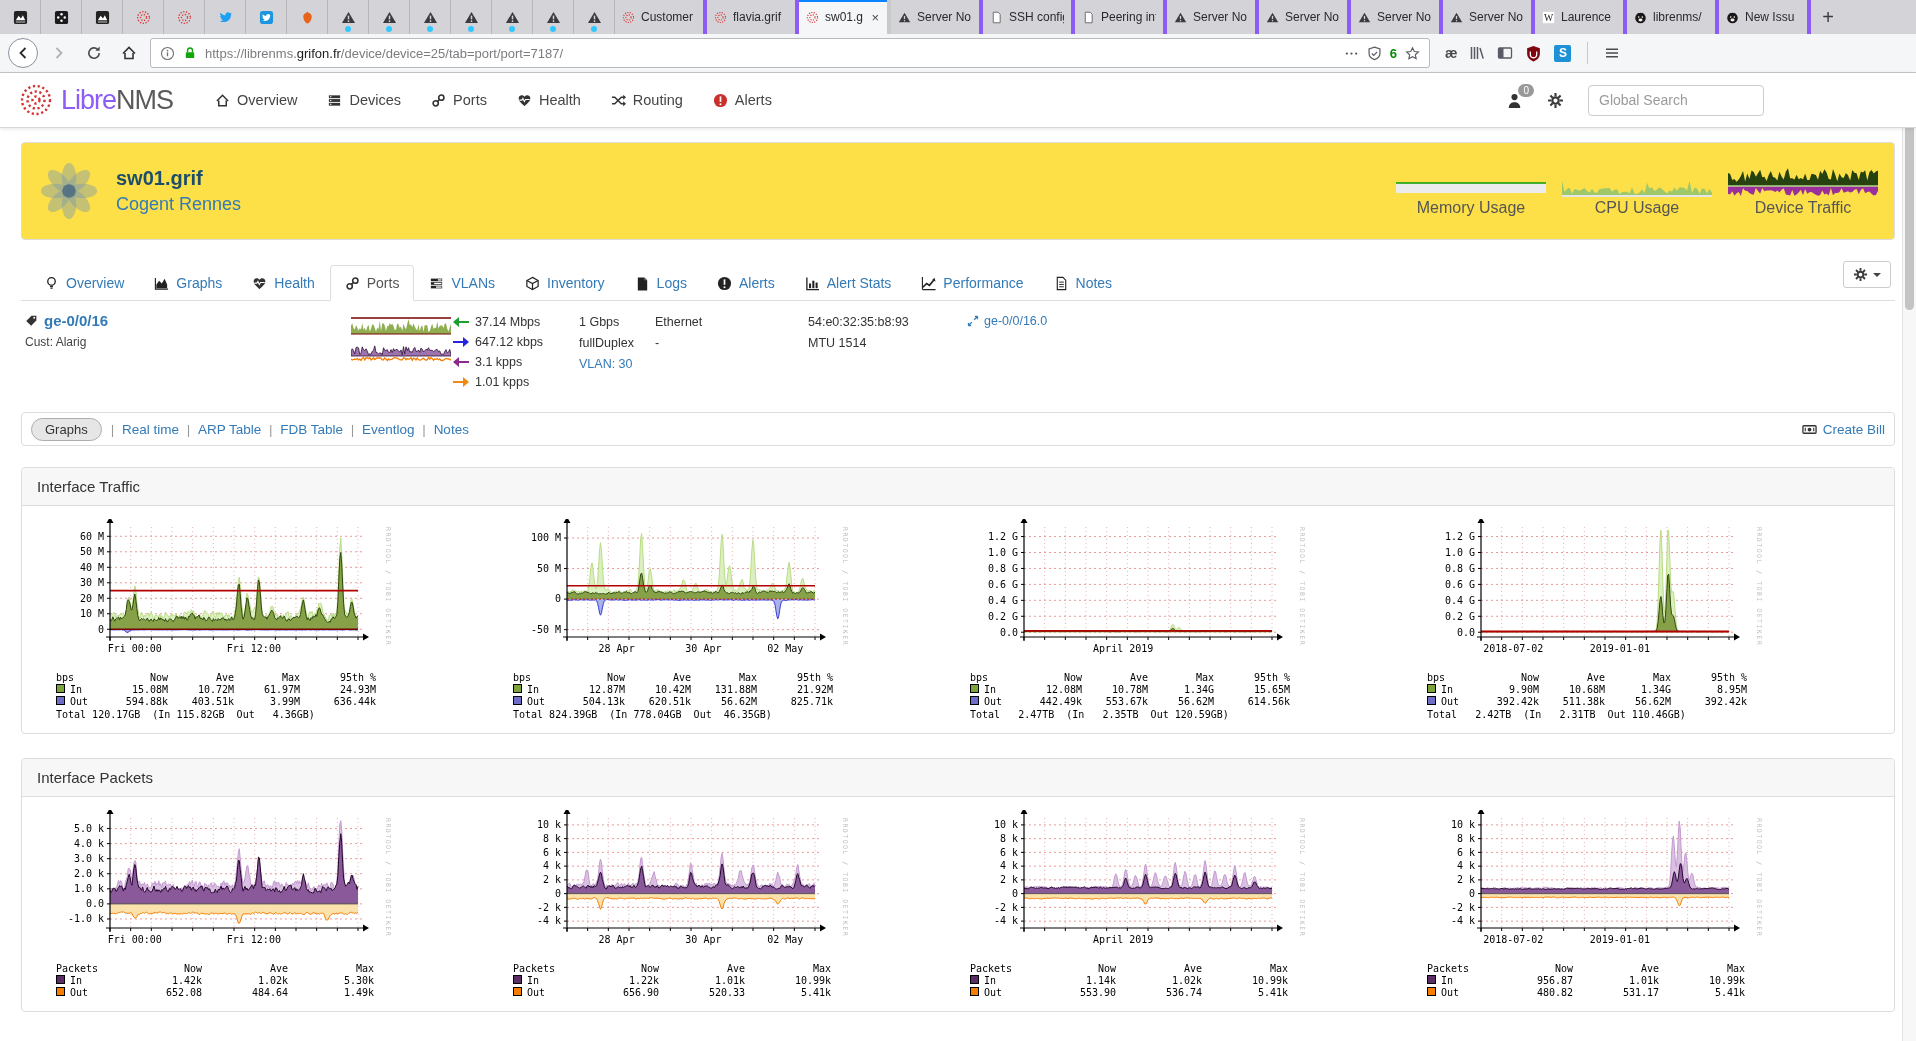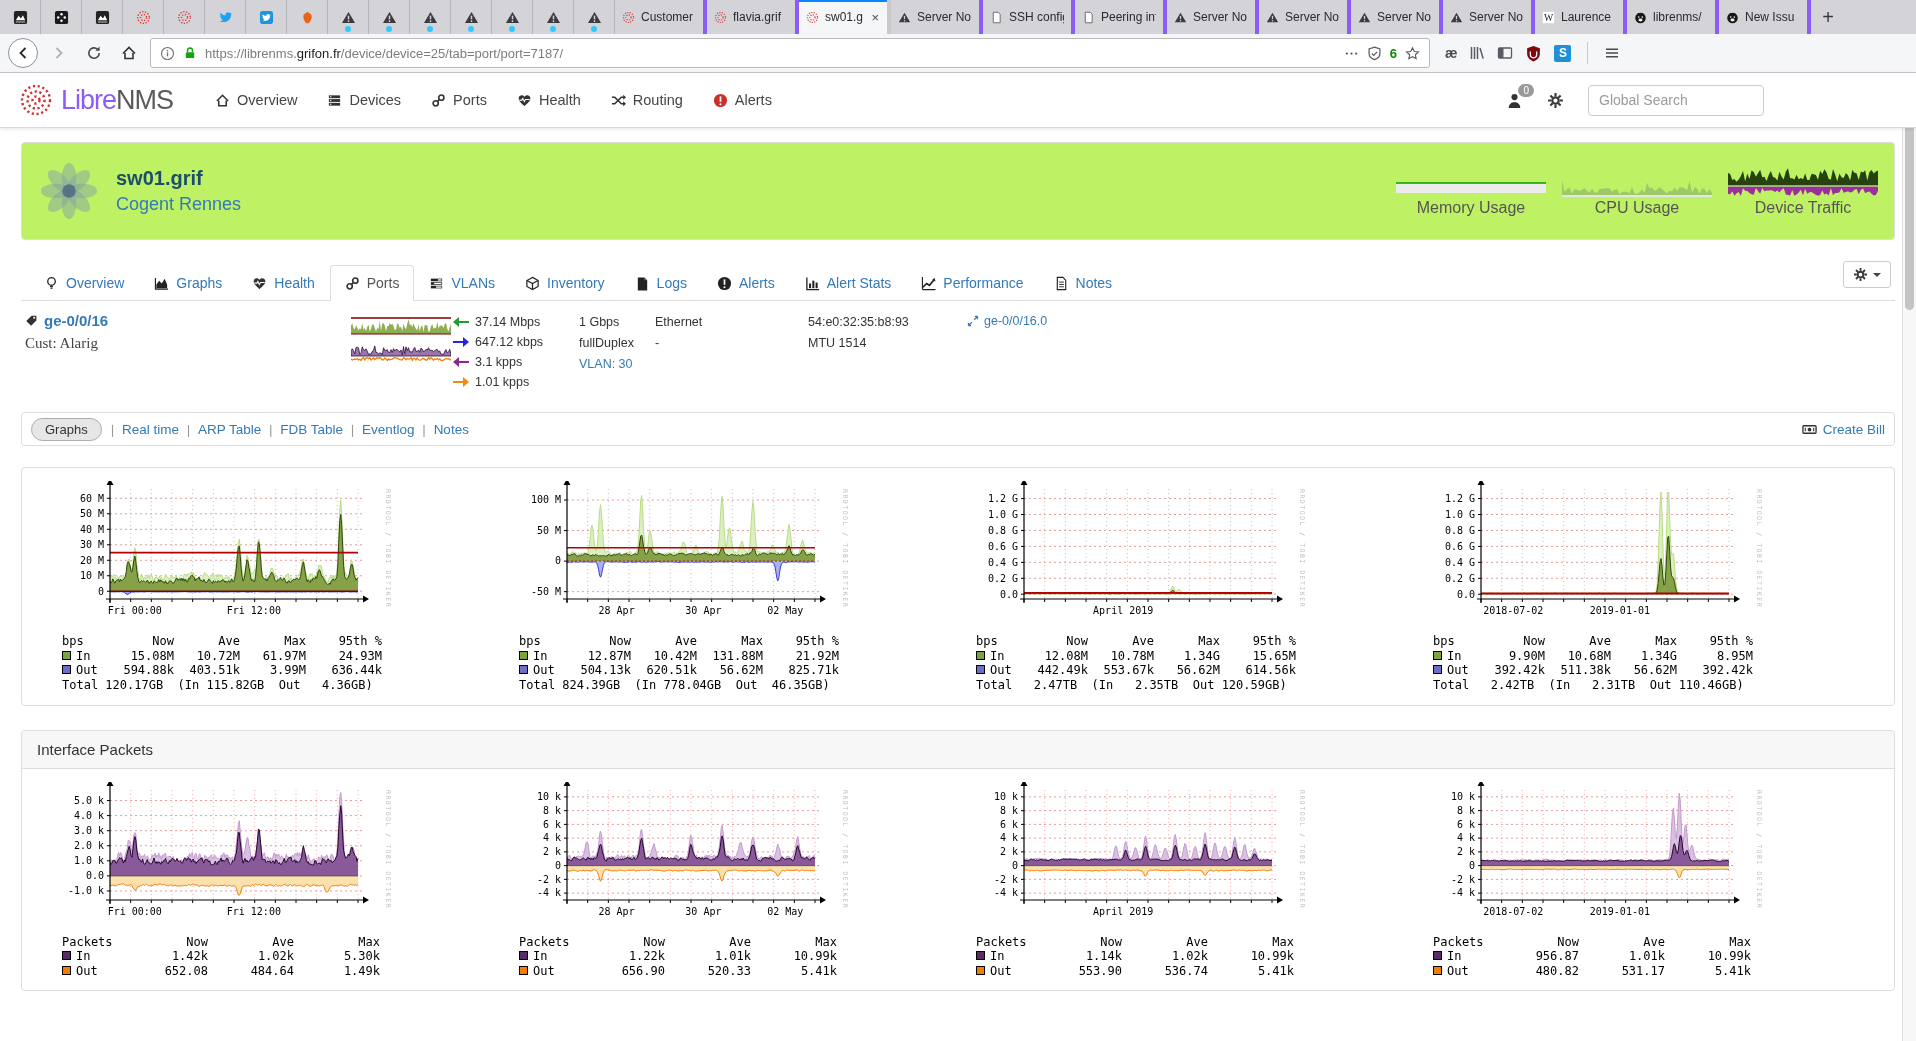--- a/index.html
+++ b/index.html
@@ -53,21 +53,21 @@
   .userwrap { position:relative; }
   .badge0 { position:absolute; top:-8px; right:-11px; background:#999; color:#fff;
     font-size:10px; border-radius:8px; padding:1px 5px; }
   .gsearch { width:176px; height:31px; border:1px solid #ccc; border-radius:4px;
     font-size:14px; padding:0 10px; color:#333; font-family:"Liberation Sans",sans-serif; }
   .gsearch::placeholder { color:#9b9b9b; }
 
   
   .content { padding:0 21px; }
   .device-card { margin-top:14px; border:1px solid #ddd; border-radius:4px;
-    padding:12px 16px; height:98px; display:flex; align-items:center; background:#bef264; }
+    padding:12px 16px; height:98px; display:flex; align-items:center; background:#fde047; }
   .dev-meta { margin-left:16px; }
   .dev-name { font-size:20px; font-weight:bold; color:#1c4e6b; }
   .dev-loc { font-size:18px; color:#337ab7; margin-top:4px; }
   .minigraphs { margin-left:auto; display:flex; gap:16px; }
   .mini { text-align:center; }
   .mini .cap { font-size:16px; color:#555; margin-top:2px; }
 
   .tabsrow { margin-top:25px; position:relative; border-bottom:1px solid #ddd;
     display:flex; align-items:flex-end; padding-left:8px; }
   .dtab { display:flex; align-items:center; gap:7px; padding:9px 14px; font-size:14px;
@@ -75,21 +75,21 @@
   .dtab.active { background:#fff; border:1px solid #ddd; border-bottom-color:#fff;
     border-radius:4px 4px 0 0; color:#555; }
   .tabs-gear { position:absolute; right:4px; top:-4px; border:1px solid #ccc; background:#fff;
     border-radius:3px; padding:5px 9px; display:flex; align-items:center; gap:5px; }
   .caret { width:0; height:0; border-left:4px solid transparent; border-right:4px solid transparent;
     border-top:4px solid #444; }
 
   .portrow { display:flex; padding:11px 0 10px 0; font-size:13px; align-items:flex-start; }
   .port-name-col { width:330px; padding-left:4px; }
   .port-name { color:#337ab7; font-weight:bold; font-size:15px; display:flex; align-items:center; gap:6px; }
-  .port-cust { font-size:15px; color:#444; margin-top:6px;font-family:Liberation Serif, serif; }
+  .port-cust { font-size:12px; color:#444; margin-top:6px; }
   .port-spark { width:102px; display:flex; flex-direction:column; gap:3px; }
   .port-rates { width:118px; font-size:12.5px; }
   .port-rates .rr { display:flex; align-items:center; gap:6px; height:20px; }
   .pcol { font-size:12.5px; line-height:21px; }
   .c-speed { width:76px; margin-left:8px; }
   .c-media { width:153px; }
   .c-mac { width:159px; }
   .bluelink { color:#337ab7; cursor:pointer; }
   .port-link { display:flex; align-items:center; gap:5px; color:#337ab7; font-size:12.5px; margin-top:2px; }
 
@@ -99,22 +99,22 @@
     padding:3px 13px; color:#333; font-size:13px; }
   .subnav .links { margin-left:9px; color:#999; }
   .subnav .links a { color:#337ab7; text-decoration:none; margin:0 4px; cursor:pointer; }
   .createbill { margin-left:auto; display:flex; align-items:center; gap:6px; color:#337ab7; }
 
   .panel { border:1px solid #ddd; border-radius:4px; margin-bottom:24px; background:#fff; }
   .panel-heading { padding:10px 15px; background:#f7f7f7; border-bottom:1px solid #ddd;
     font-size:15px; color:#333; border-radius:4px 4px 0 0; }
   .panel-body { padding:13px 10px 12px 30px; display:flex; }
   .graph-block { width:345px; margin-right:112px; }
-  .legend { font-family:"DejaVu Sans Mono", monospace; font-size:12px; color:#000;
-    line-height:1.22; margin-top:1px; margin-left:10px; }
+  .legend { font-family:"DejaVu Sans Mono", monospace; font-size:10px; color:#000;
+    line-height:1.22; margin-top:1px; margin-left:4px; }
   .lrow { display:flex; }
   .lname4 { width:46px; } .lval4 { width:66px; text-align:right; } .lval4.last { width:76px; }
   .lname3 { width:60px; } .lval3 { width:86px; text-align:right; }
   .sw { display:inline-block; width:9px; height:9px; border:1px solid #000; margin-right:5px; }
   .ltotal { white-space:pre; }
 
   .scrollbar { position:fixed; right:0; top:73px; bottom:0; width:14px; background:#f7f7f7;
     border-left:1px solid #e2e2e2; }
   .scrollbar .thumb { position:absolute; top:2px; left:2px; right:2px; height:235px;
     background:#c4c4c4; border-radius:6px; }
@@ -746,20 +746,21 @@
             <circle cx="8" cy="8" r="2" fill="#333"></circle>
             <path d="M3.5 6.2v3.6M12.5 6.2v3.6" stroke="#333" stroke-width="1.2"></path>
           </svg>
         </span>
         <span>Create Bill</span>
       </span>
   </div>
 
   <div id="panels">
       <div class="panel">
+    <div class="panel-heading">Interface Traffic</div>
         <div class="panel-body">
           <div class="graph-block">
             <svg width="340" height="152" viewBox="0 0 340 152">
               <rect x="58" y="6" width="248" height="112" fill="#fff"></rect>
               <line x1="78.66666666666667" y1="8" x2="78.66666666666667" y2="118" stroke="#e8b4b4" stroke-width="1" stroke-dasharray="1,3"></line>
               <line x1="99.33333333333334" y1="8" x2="99.33333333333334" y2="118" stroke="#e8b4b4" stroke-width="1" stroke-dasharray="1,3"></line>
               <line x1="120" y1="8" x2="120" y2="118" stroke="#e8b4b4" stroke-width="1" stroke-dasharray="1,3"></line>
               <line x1="140.66666666666669" y1="8" x2="140.66666666666669" y2="118" stroke="#e8b4b4" stroke-width="1" stroke-dasharray="1,3"></line>
               <line x1="161.33333333333331" y1="8" x2="161.33333333333331" y2="118" stroke="#e8b4b4" stroke-width="1" stroke-dasharray="1,3"></line>
               <line x1="182" y1="8" x2="182" y2="118" stroke="#e8b4b4" stroke-width="1" stroke-dasharray="1,3"></line>

